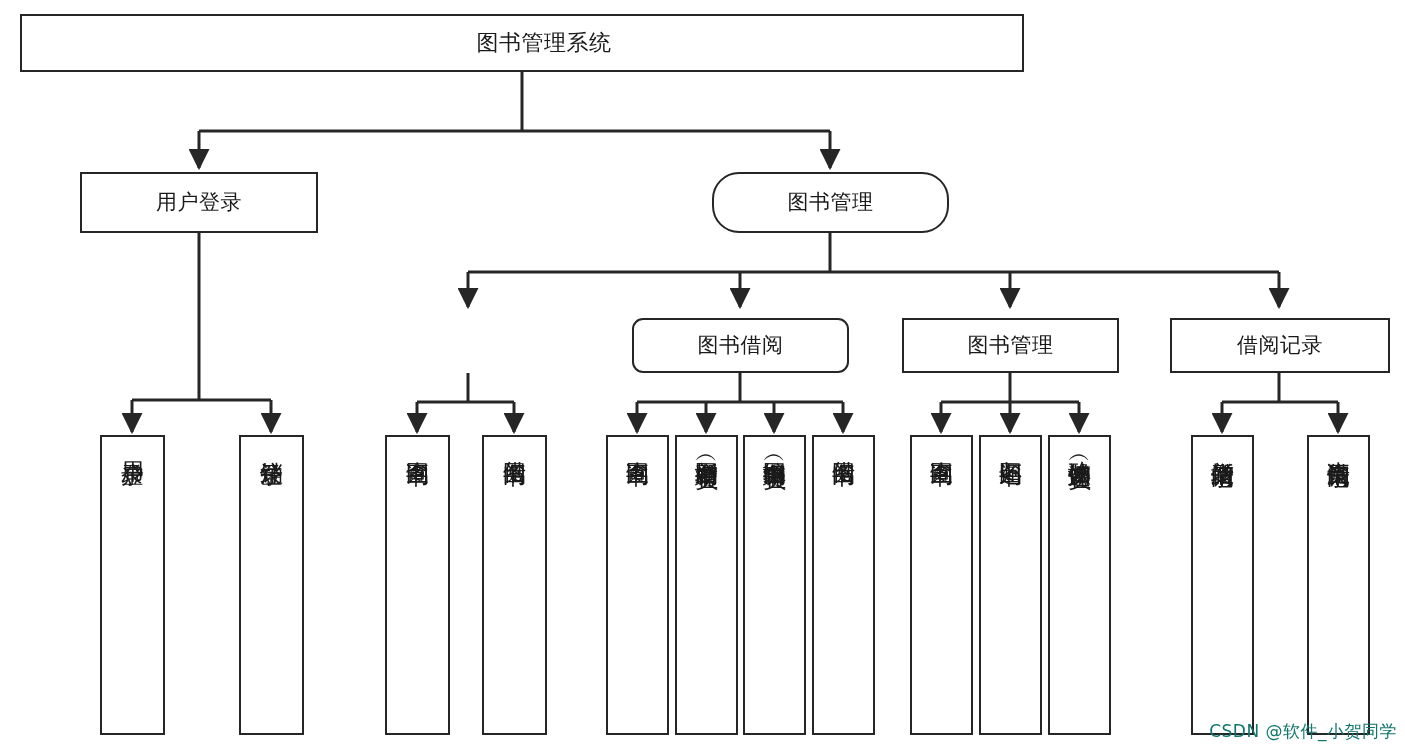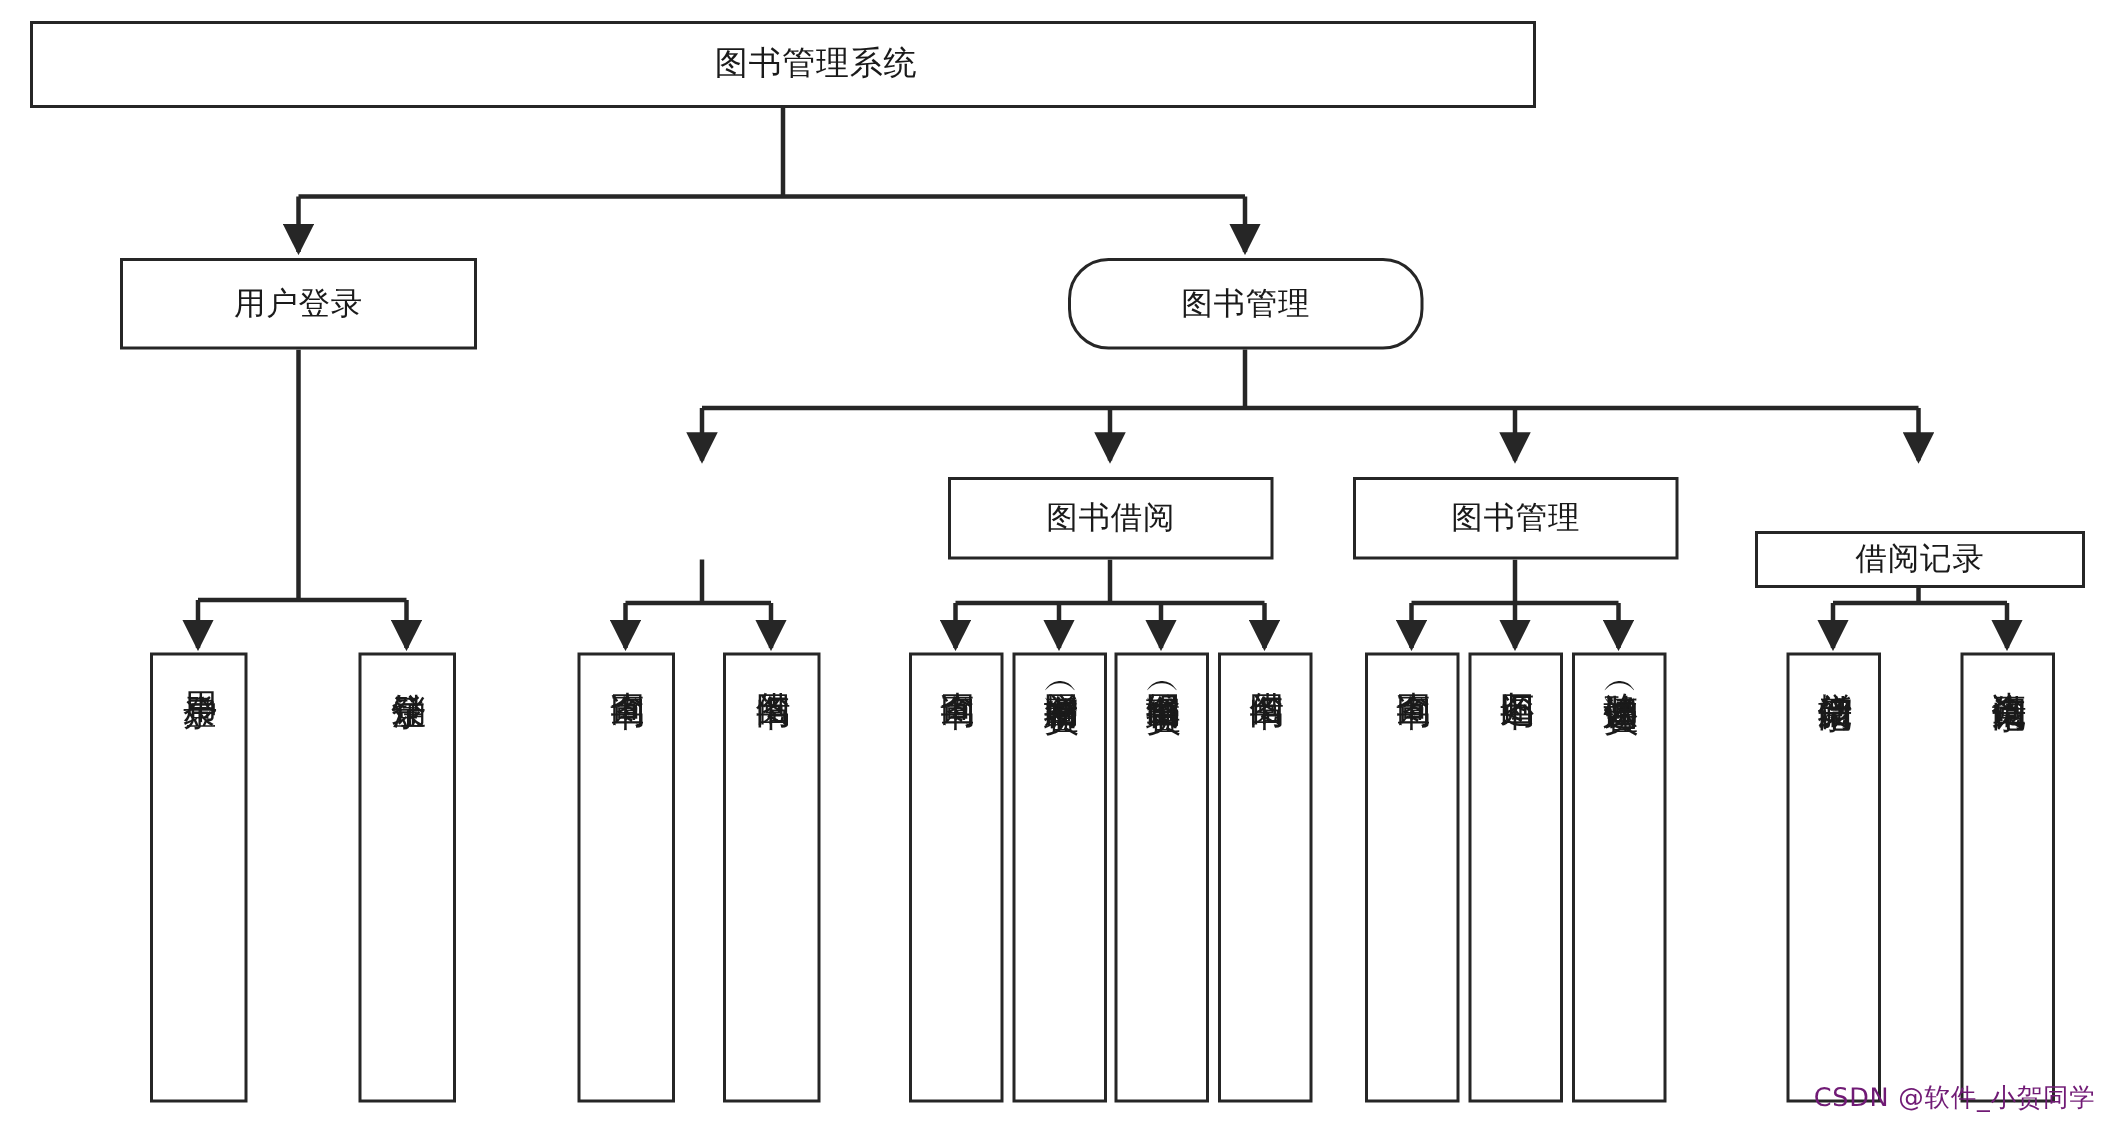--- a/index.html
+++ b/index.html
@@ -63,21 +63,21 @@
     white-space: nowrap;
   }
   .node.leaf.tall-text {
     align-items: flex-start;
   }
   #watermark {
     position: absolute;
     right: 8px;
     bottom: 4px;
     font-size: 17px;
-    color: #701a75;
+    color: #0f766e;
     letter-spacing: 0.5px;
     z-index: 5;
     white-space: nowrap;
     font-family: "DejaVu Sans", "Liberation Sans", sans-serif;
   }
 </style>
 </head>
 <body>
 
 <div id="diagram-root">
@@ -140,29 +140,29 @@
 
   <div class="node horiz" style="left:80px; top:172px; width:238px; height:61px;">
     <span class="node-label">用户登录</span>
   </div>
 
   <div class="node horiz" style="left:712px; top:172px; width:237px; height:61px;border-radius:27px;">
     <span class="node-label">图书管理</span>
   </div>
 
 
-  <div class="node horiz" style="left:632px; top:318px; width:217px; height:55px;">
+  <div class="node horiz" style="left:632px; top:318px; width:217px; height:55px;border-radius:11px;">
     <span class="node-label">图书借阅</span>
   </div>
 
   <div class="node horiz" style="left:902px; top:318px; width:217px; height:55px;">
     <span class="node-label">图书管理</span>
   </div>
 
-  <div class="node horiz" style="left:1170px; top:318px; width:220px; height:38px;margin-top:36px;">
+  <div class="node horiz" style="left:1170px; top:318px; width:220px; height:55px;">
     <span class="node-label">借阅记录</span>
   </div>
 
   <div class="node leaf" style="left:100px; top:435px; width:65px; height:300px;">
     <span class="node-label">用户登录</span>
   </div>
 
   <div class="node leaf" style="left:239px; top:435px; width:65px; height:300px;">
     <span class="node-label">注销登录</span>
   </div>

